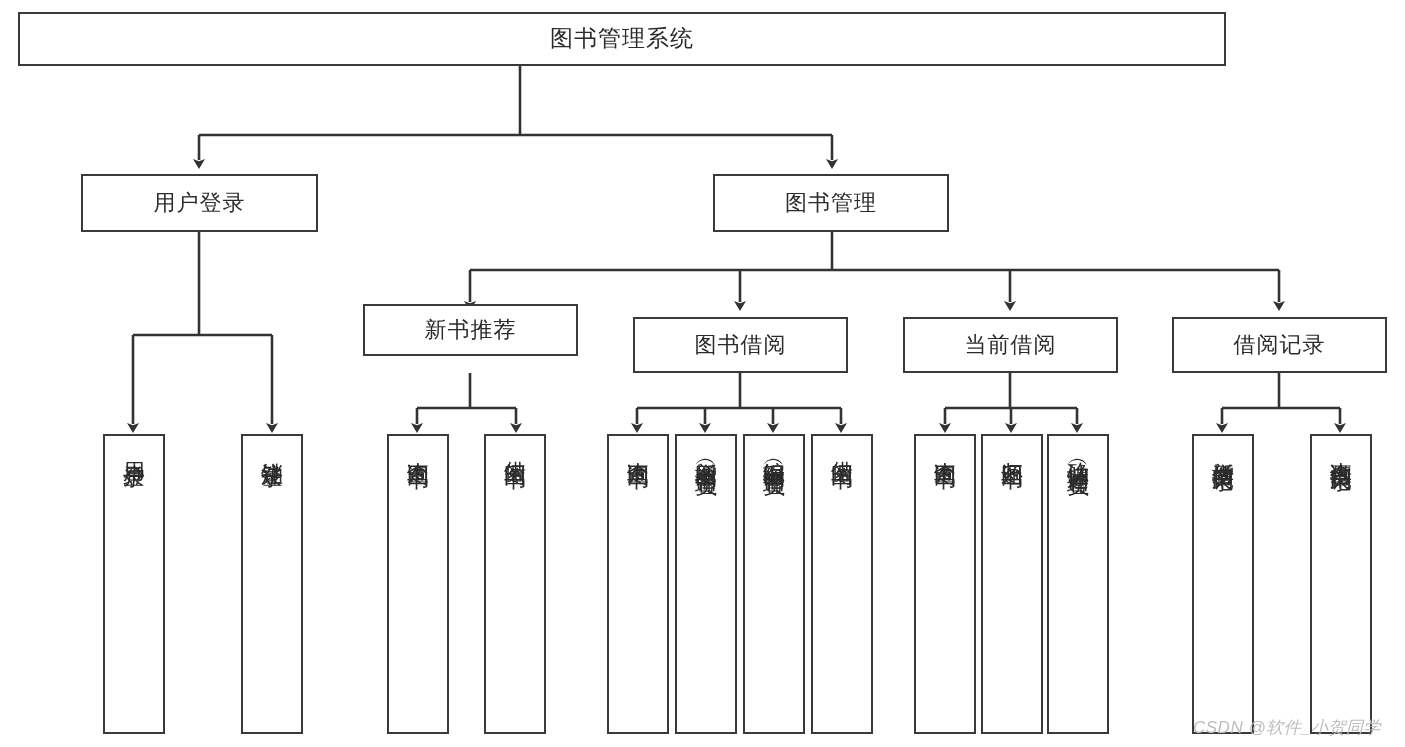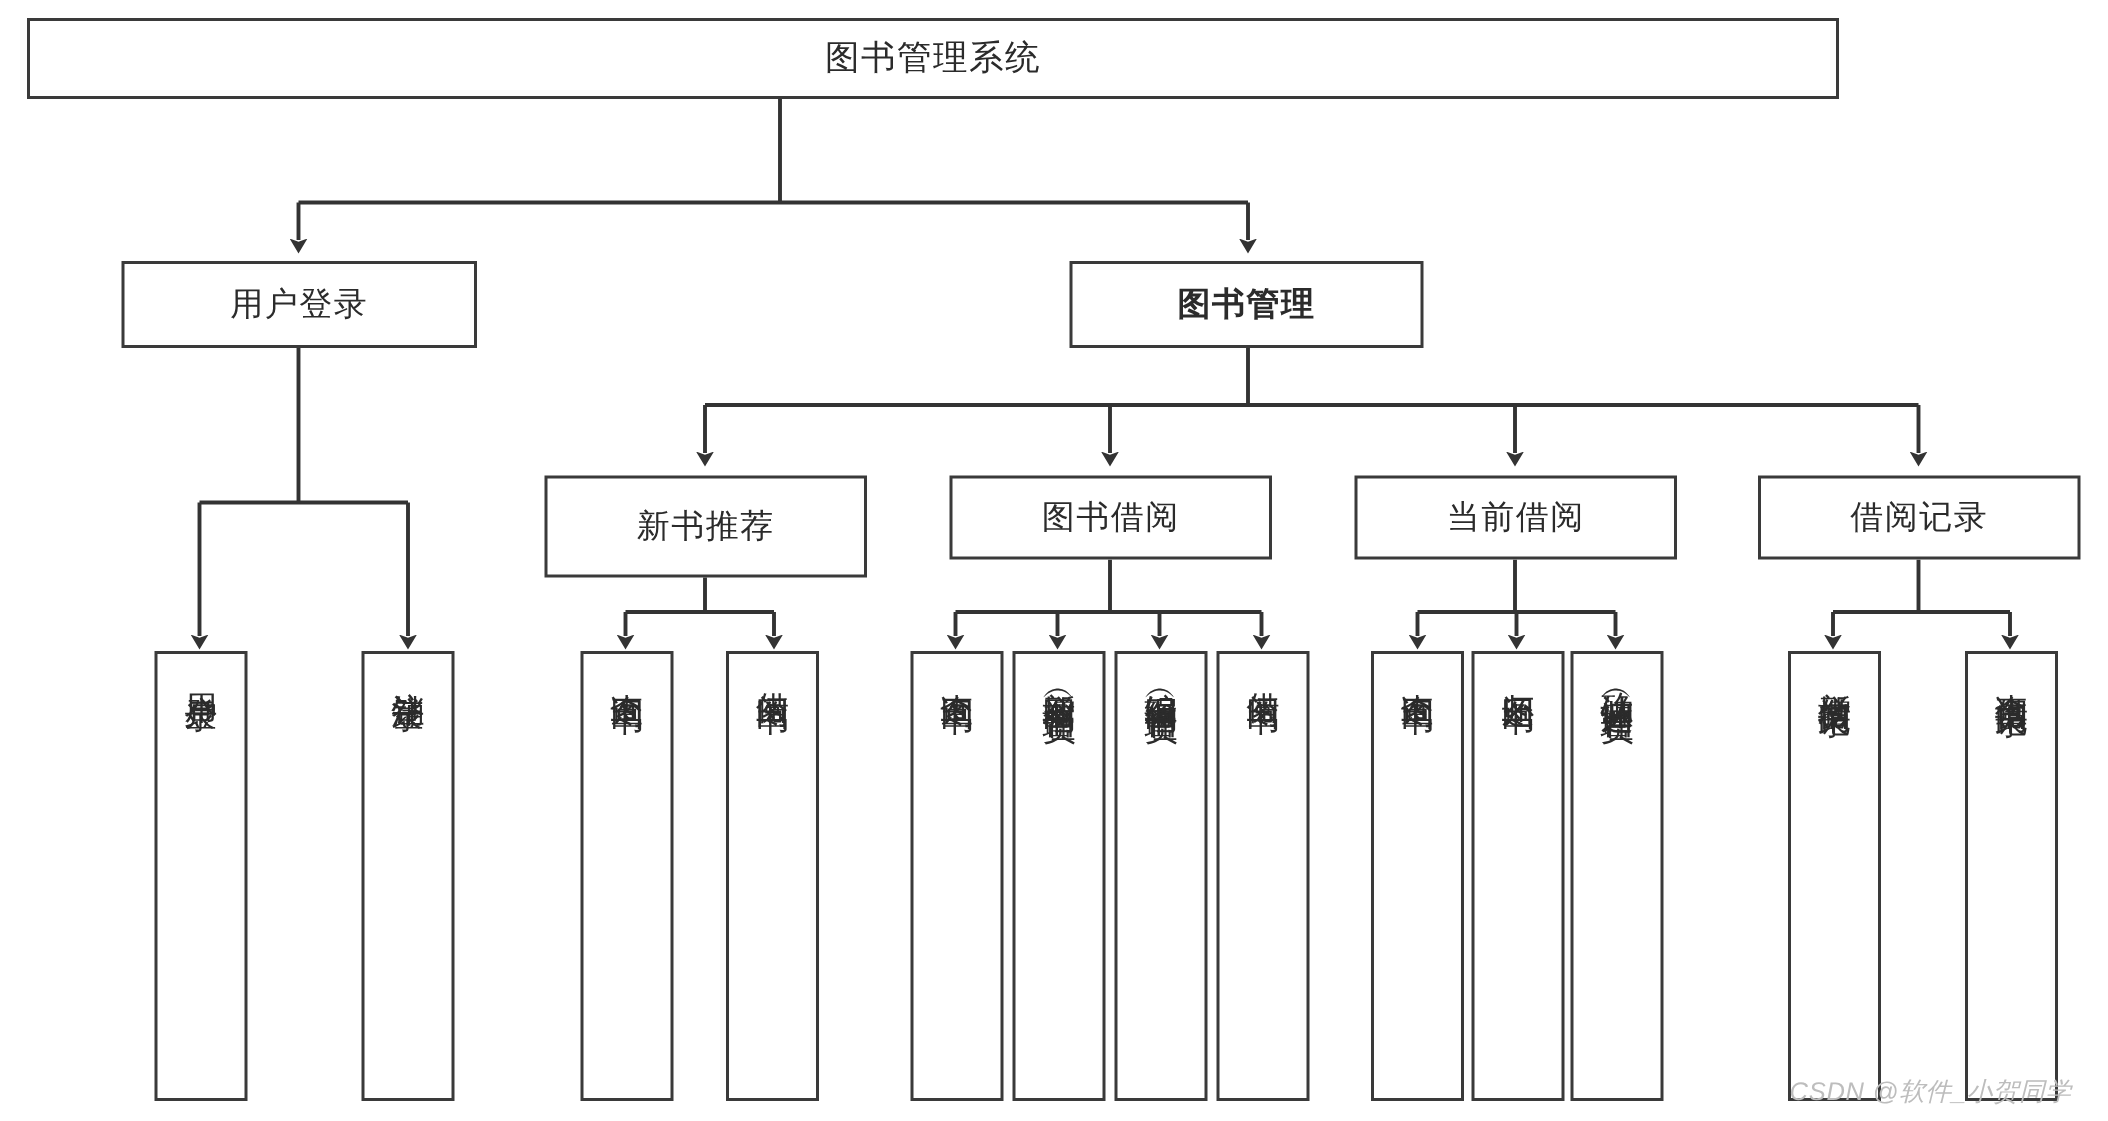--- a/index.html
+++ b/index.html
@@ -122,25 +122,25 @@
     </g>
   </svg>
 
   <div class="node horizontal root" style="left:18px; top:12px; width:1208px; height:54px;">
     <span>图书管理系统</span>
   </div>
 
   <div class="node horizontal" style="left:81px; top:174px; width:237px; height:58px;">
     <span>用户登录</span>
   </div>
-  <div class="node horizontal" style="left:713px; top:174px; width:236px; height:58px;font-weight:bold;">
+  <div class="node horizontal" style="left:713px; top:174px; width:236px; height:58px;">
     <span>图书管理</span>
   </div>
 
-  <div class="node horizontal" style="left:363px; top:317px; width:215px; height:68px;">
+  <div class="node horizontal" style="left:363px; top:304px; width:215px; height:52px;">
     <span>新书推荐</span>
   </div>
   <div class="node horizontal" style="left:633px; top:317px; width:215px; height:56px;">
     <span>图书借阅</span>
   </div>
   <div class="node horizontal" style="left:903px; top:317px; width:215px; height:56px;">
     <span>当前借阅</span>
   </div>
   <div class="node horizontal" style="left:1172px; top:317px; width:215px; height:56px;">
     <span>借阅记录</span>

